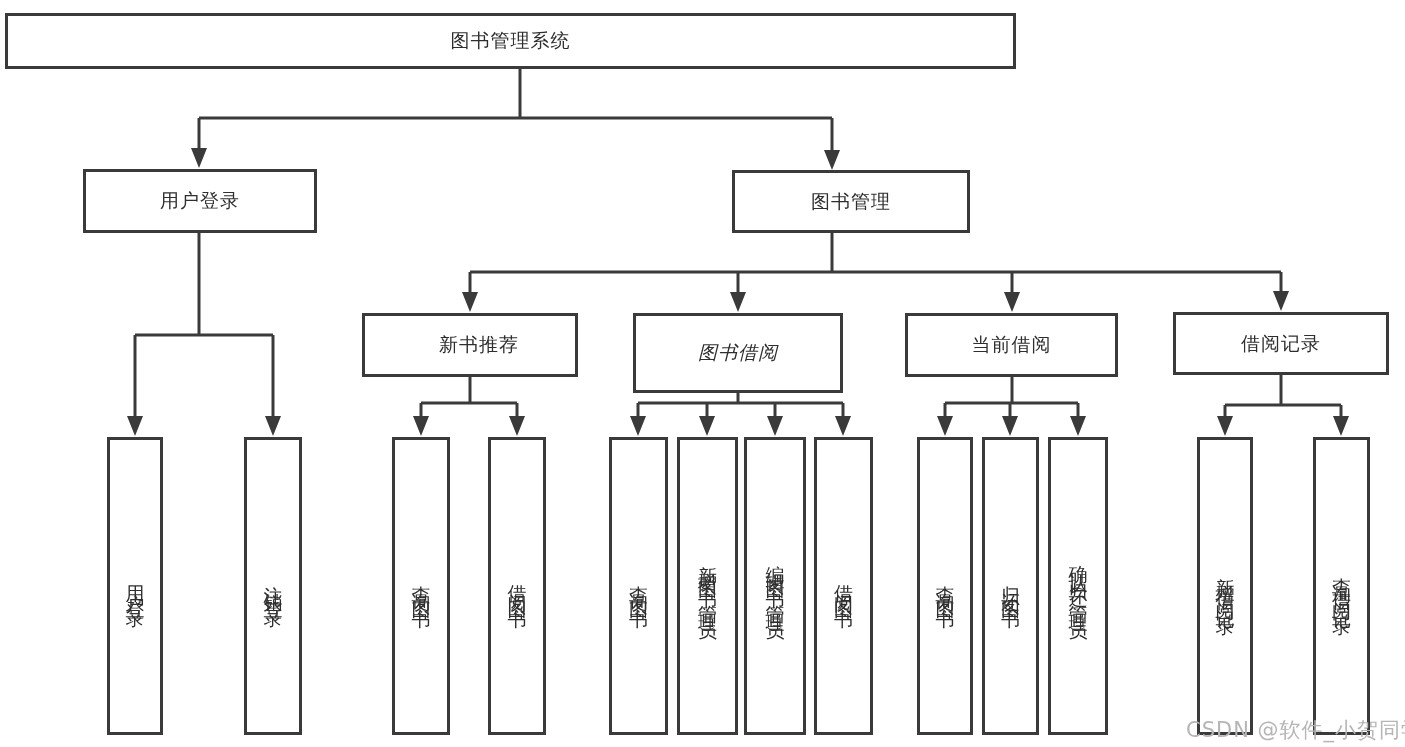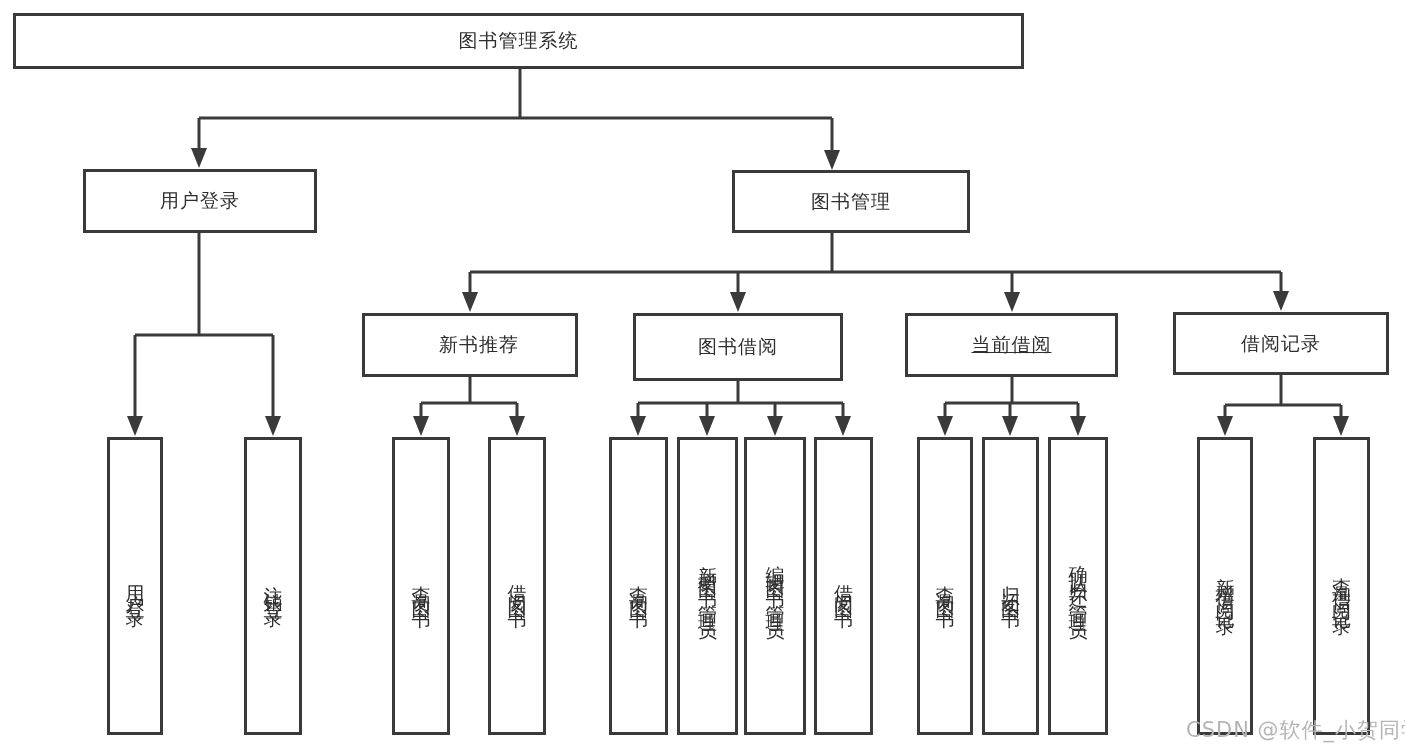--- a/index.html
+++ b/index.html
@@ -87,38 +87,38 @@
         <polygon points="767,416 783,416 775,436"></polygon>
         <polygon points="835,416 851,416 843,436"></polygon>
         <polygon points="937,416 953,416 945,436"></polygon>
         <polygon points="1002,416 1018,416 1010,436"></polygon>
         <polygon points="1070,416 1086,416 1078,436"></polygon>
         <polygon points="1217,416 1233,416 1225,436"></polygon>
         <polygon points="1333,416 1349,416 1341,436"></polygon>
       </g>
   </svg>
 
-  <div class="box h-box" style="left:13px;top:13px;width:1011px;height:56px;">
+  <div class="box h-box" style="left:5px;top:13px;width:1011px;height:56px;">
     <span>图书管理系统</span>
   </div>
 
   <div class="box h-box" style="left:83px;top:169px;width:234px;height:64px;">
     <span>用户登录</span>
   </div>
   <div class="box h-box" style="left:732px;top:170px;width:238px;height:63px;">
     <span>图书管理</span>
   </div>
 
   <div class="box h-box" style="left:362px;top:313px;width:216px;height:64px;padding-left:18px;">
     <span>新书推荐</span>
   </div>
-  <div class="box h-box" style="left:633px;top:313px;width:210px;height:68px;">
+  <div class="box h-box" style="left:633px;top:313px;width:210px;height:80px;font-style:italic;">
     <span>图书借阅</span>
   </div>
-  <div class="box h-box" style="left:905px;top:313px;width:213px;height:64px;text-decoration:underline;">
+  <div class="box h-box" style="left:905px;top:313px;width:213px;height:64px;">
     <span>当前借阅</span>
   </div>
   <div class="box h-box" style="left:1173px;top:312px;width:216px;height:63px;">
     <span>借阅记录</span>
   </div>
 
   <div class="box leaf" style="left:107px;top:437px;width:56px;height:298px;">
     <span>用户登录</span>
   </div>
   <div class="box leaf" style="left:244px;top:437px;width:58px;height:298px;">

